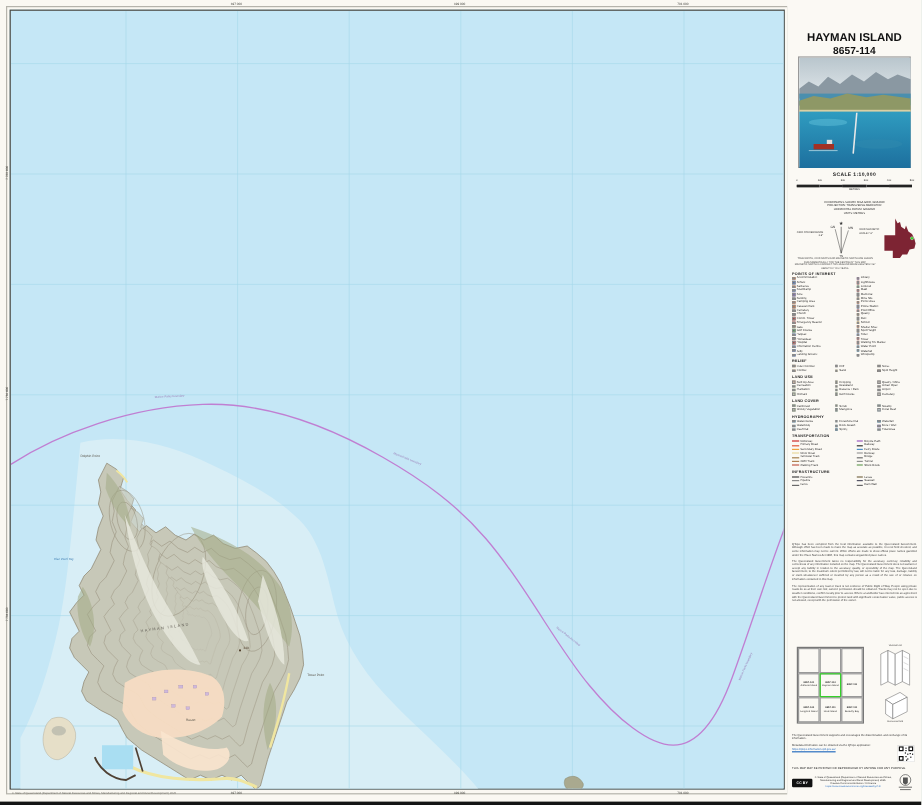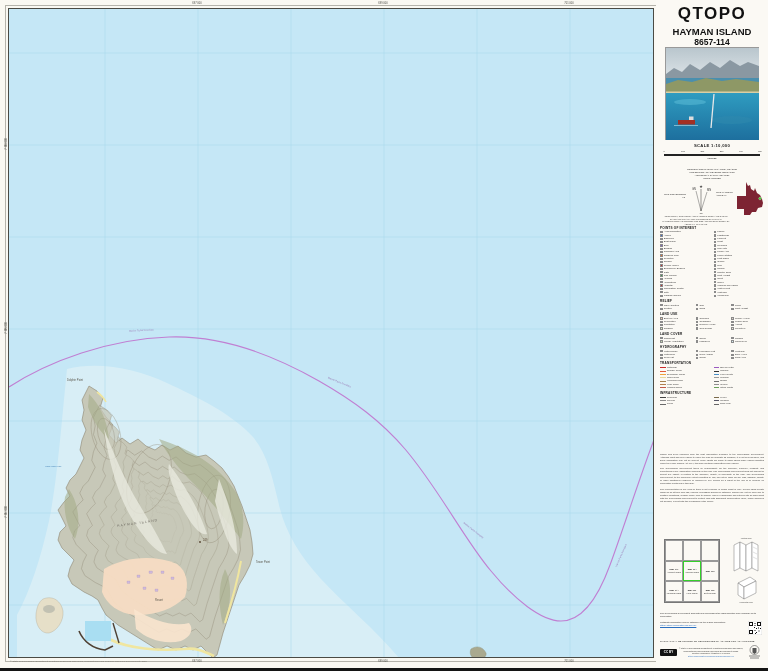--- a/index.html
+++ b/index.html
@@ -202,21 +202,20 @@
       <span class="mlab rot" style="left: 5px; top: 144px; transform: rotate(-90deg) translateX(-50%);">7 788 000</span>
       <span class="mlab rot" style="left: 5px; top: 328px; transform: rotate(-90deg) translateX(-50%);">7 786 000</span>
       <span class="mlab rot" style="left: 5px; top: 512px; transform: rotate(-90deg) translateX(-50%);">7 784 000</span>
       <span class="mlab rot" style="left: 660px; top: 144px; transform: rotate(-90deg) translateX(-50%);">7 788 000</span>
       <span class="mlab rot" style="left: 660px; top: 328px; transform: rotate(-90deg) translateX(-50%);">7 786 000</span>
       <span class="mlab rot" style="left: 660px; top: 512px; transform: rotate(-90deg) translateX(-50%);">7 784 000</span>
     </div>
   <div id="sheet-credit">© State of Queensland (Department of Natural Resources and Mines, Manufacturing and Regional and Rural Development) 2025</div>
 
   <div id="sidebar">
-    <div class="sb" id="sb-title">QTOPO</div>
     <div class="sb" id="sb-name">HAYMAN ISLAND</div>
     <div class="sb" id="sb-num">8657-114</div>
 
     <div class="sb" id="sb-photo">
       <svg width="93" height="92" viewBox="0 0 93 92">
         <defs>
           <linearGradient id="skyg" x1="0" y1="0" x2="0" y2="1">
             <stop offset="0" stop-color="#b9c6cd"></stop>
               <stop offset="1" stop-color="#e8edf0"></stop>
           </linearGradient>

